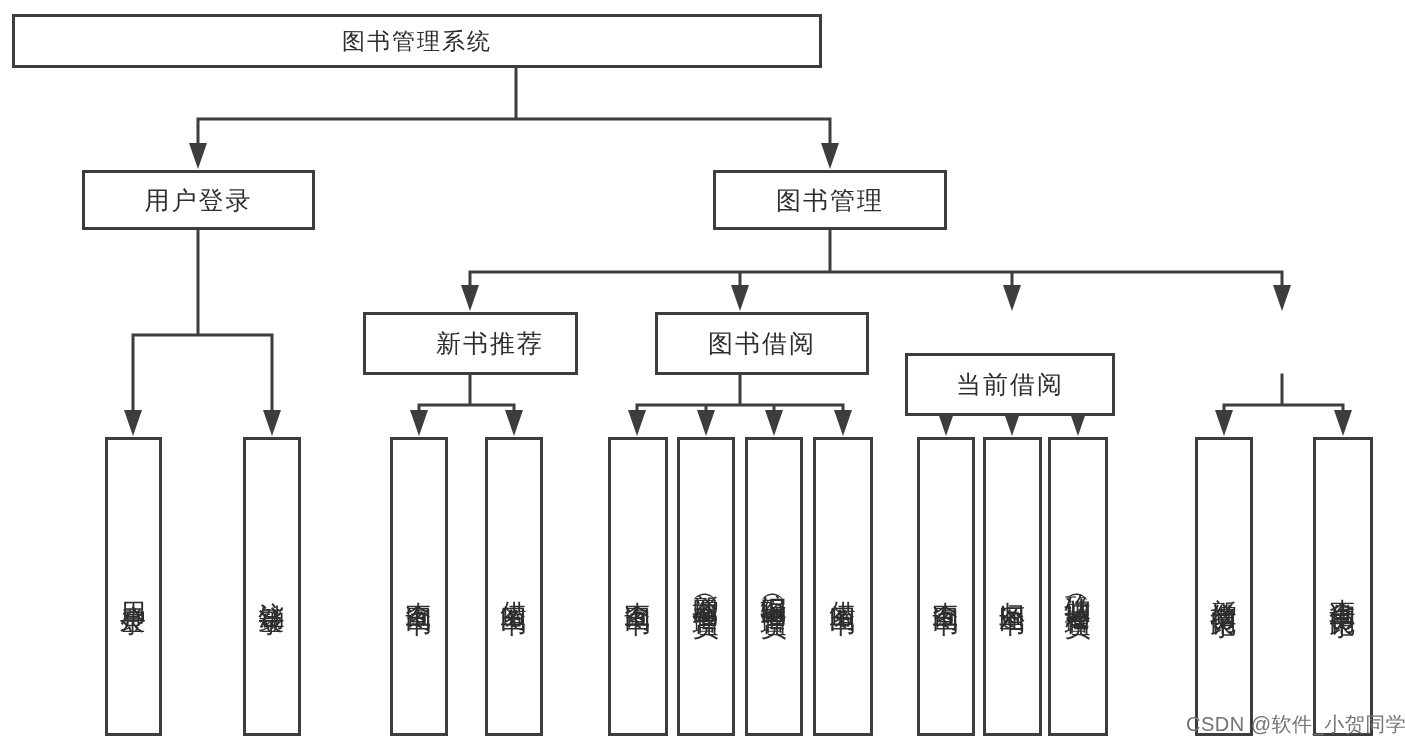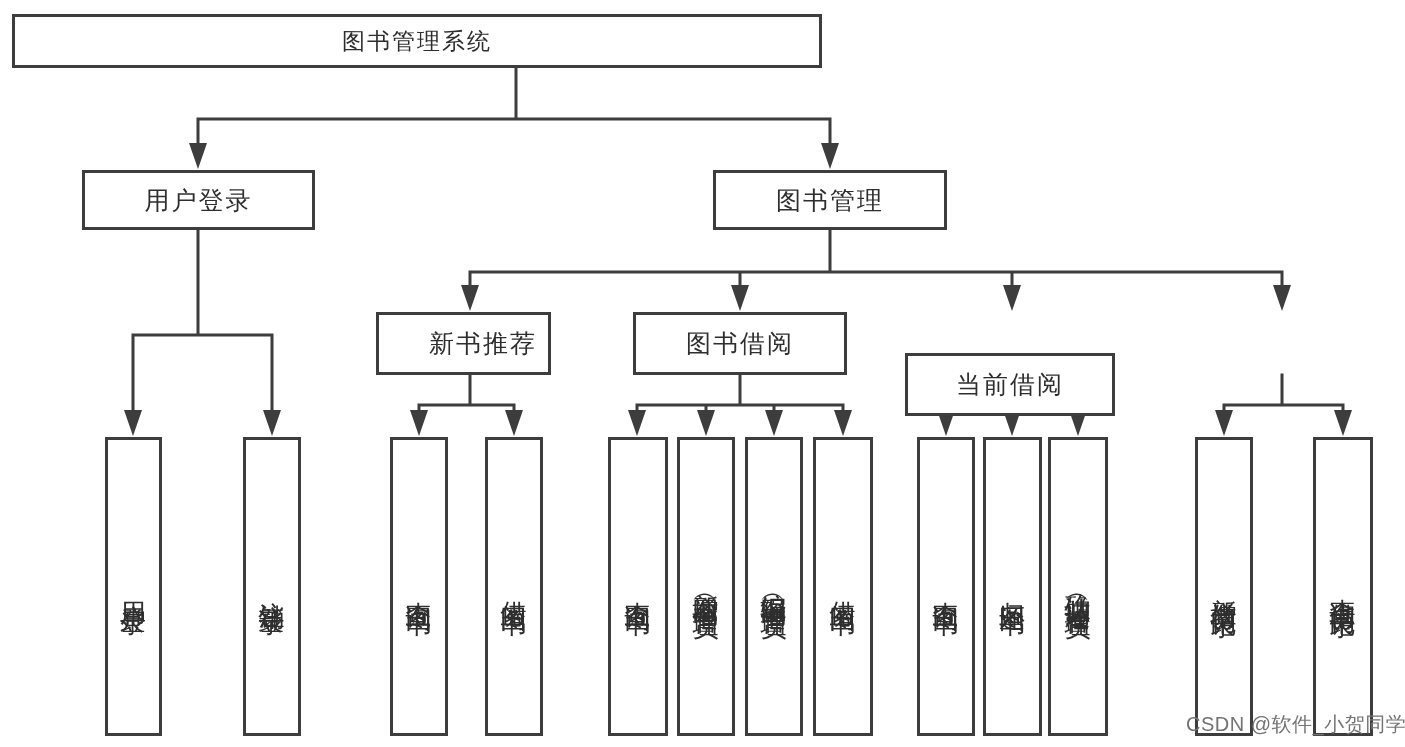--- a/index.html
+++ b/index.html
@@ -68,24 +68,24 @@
     <span class="h-label">图书管理系统</span>
   </div>
 
   <div class="node lvl2" style="left:82px;width:233px;">
     <span class="h-label">用户登录</span>
   </div>
   <div class="node lvl2" style="left:713px;width:234px;">
     <span class="h-label">图书管理</span>
   </div>
 
-  <div class="node lvl3" style="left:376px;width:175px;padding-left:39px;">
+  <div class="node lvl3" style="left:363px;width:215px;padding-left:39px;">
     <span class="h-label">新书推荐</span>
   </div>
-  <div class="node lvl3" style="left:633px;width:214px;text-align:right;">
+  <div class="node lvl3" style="left:655px;width:214px;text-align:right;">
     <span class="h-label">图书借阅</span>
   </div>
   <div class="node lvl3" style="left:905px;width:210px;margin-top:41px;">
     <span class="h-label">当前借阅</span>
   </div>
 
   <div class="node leaf" style="left:105px;width:57px;">
     <span class="v-label">用户登录</span>
   </div>
   <div class="node leaf" style="left:243px;width:58px;">

